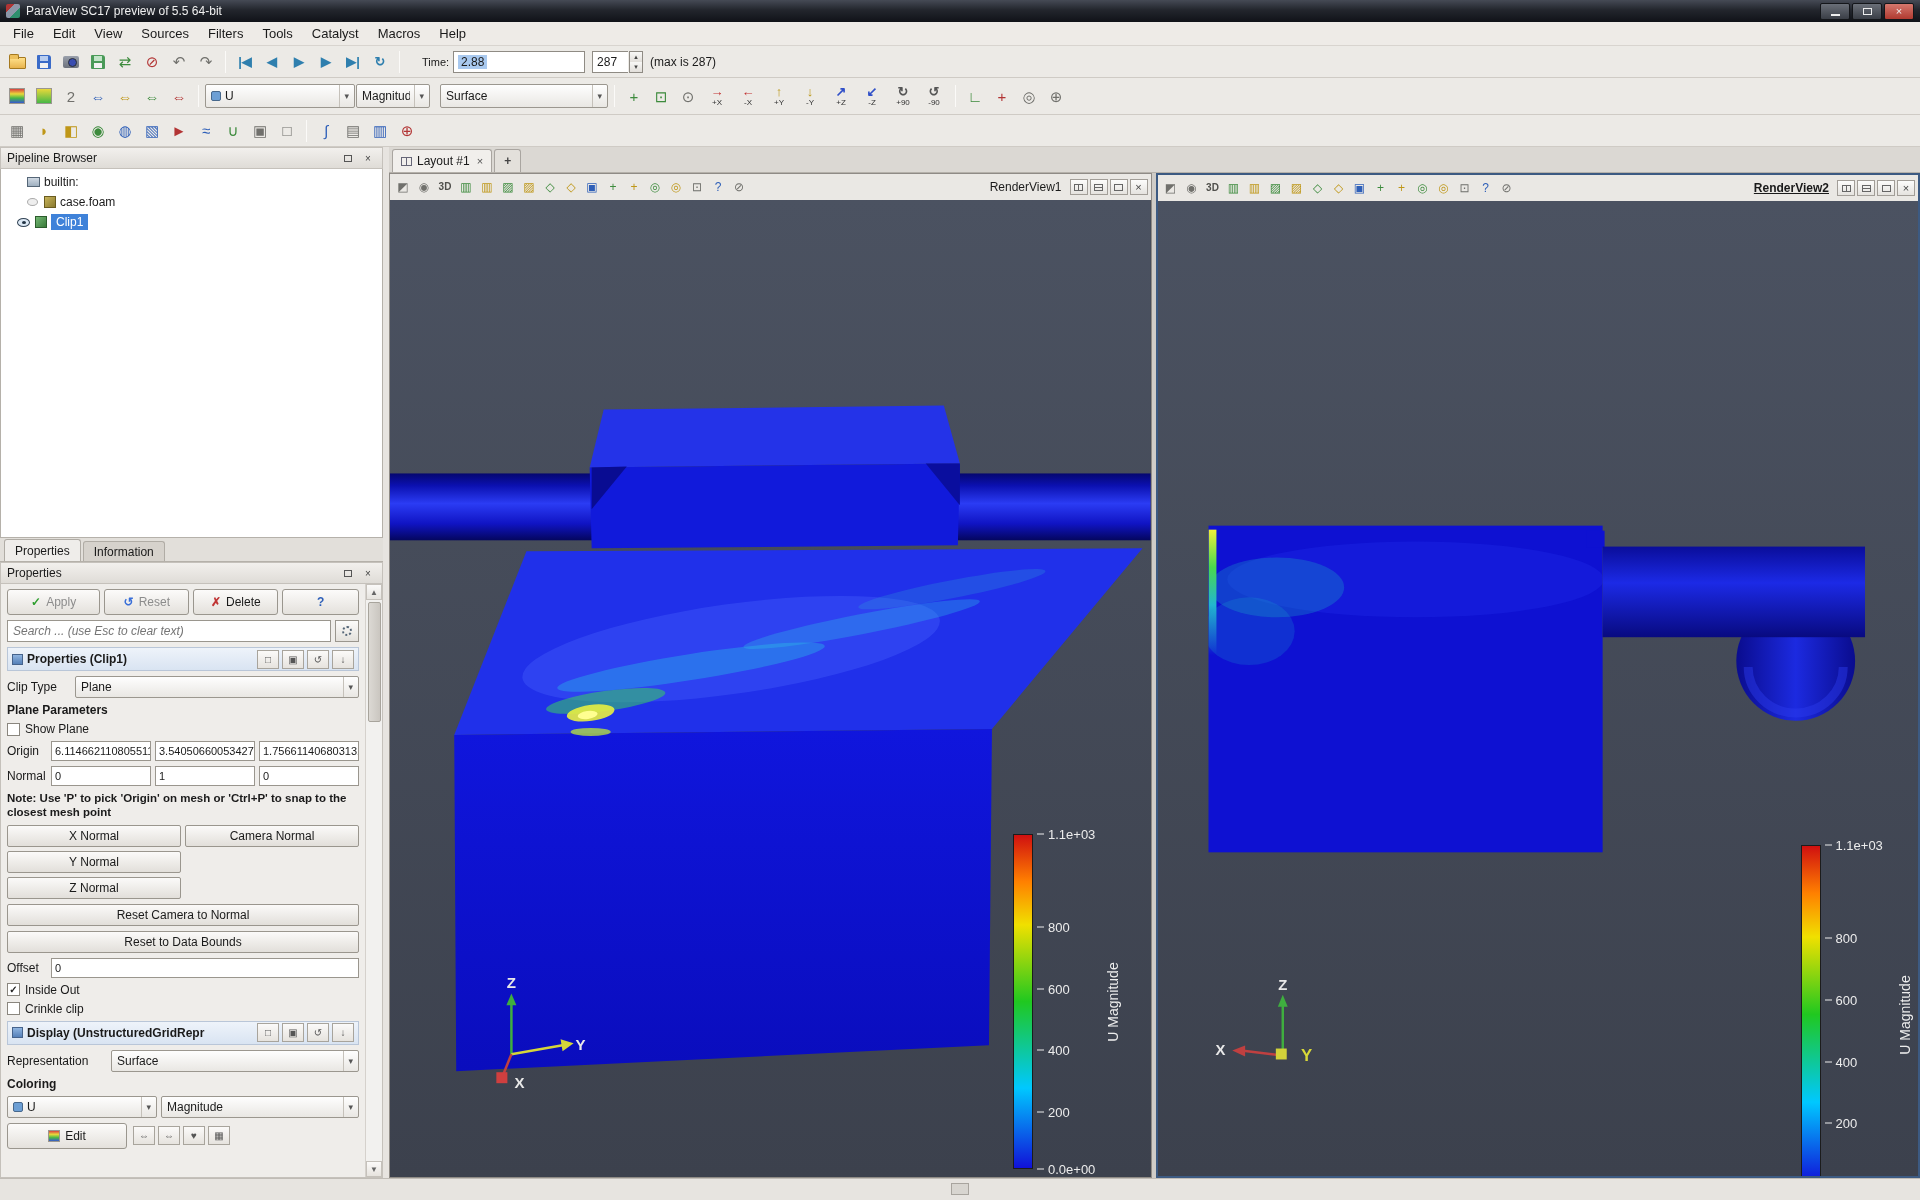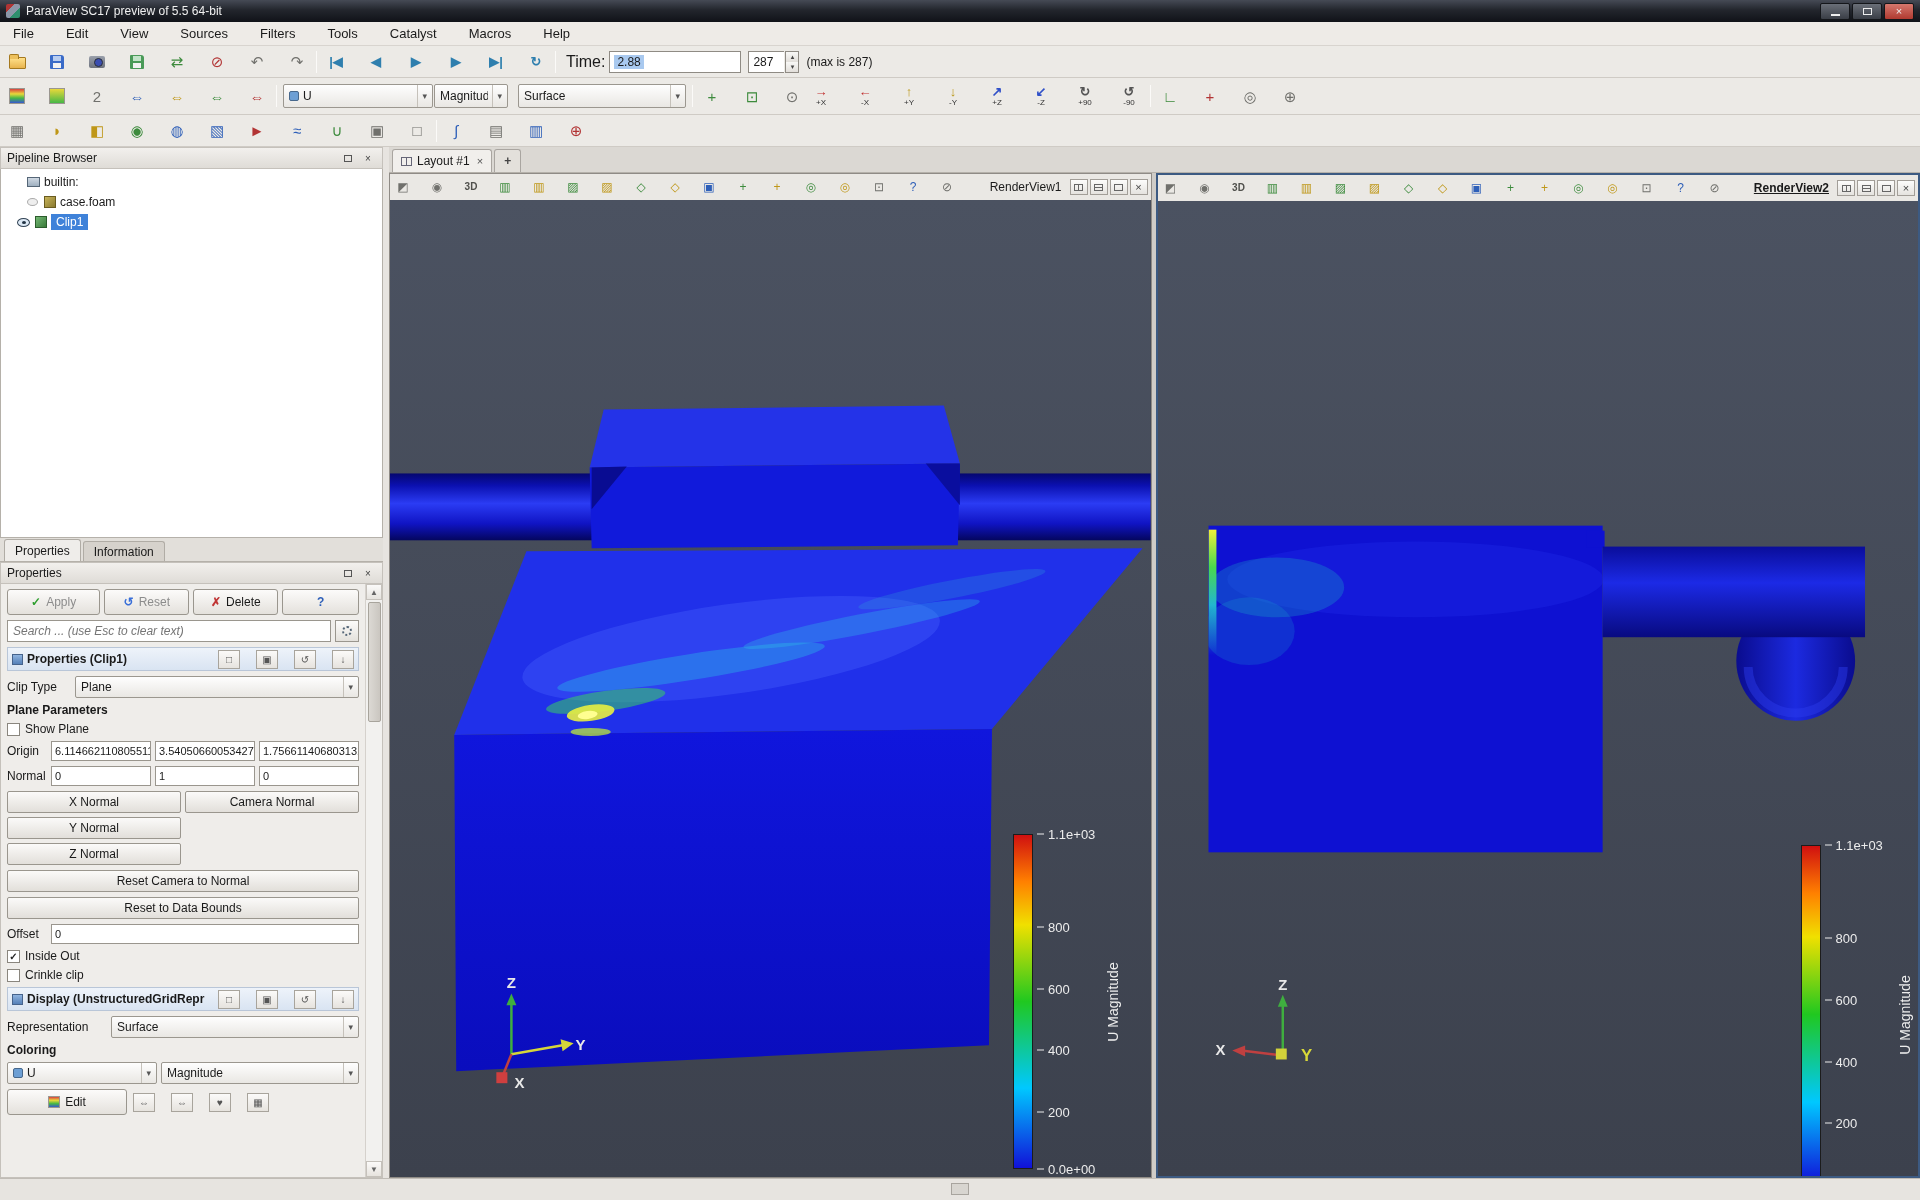--- a/index.html
+++ b/index.html
@@ -16,21 +16,21 @@
   .wmin{width:9px;height:2px;background:#eee;margin-top:7px;}
   .wmax{width:9px;height:7px;border:1px solid #eee;}
 
   
   .menubar{height:24px;background:#eeebe7;display:flex;align-items:center;padding:0 4px;border-bottom:1px solid #d8d4cf;}
   .menu-item{padding:3px 9px;font-size:13px;}
   .toolbar{background:#eceae6;display:flex;align-items:center;padding:0 4px;gap:1px;border-bottom:1px solid #cfcbc5;}
   #toolbar-main{height:32px;}
   #toolbar-color{height:37px;}
   #toolbar-filters{height:32px;}
-  .tgroup{display:flex;align-items:center;gap:14px;}
+  .tgroup{display:flex;align-items:center;gap:1px;}
   .tsep{width:1px;height:22px;background:#c2beb8;border-right:1px solid #fbfaf8;margin:0 5px;}
   .tbtn{min-width:26px;height:26px;display:flex;align-items:center;justify-content:center;border-radius:2px;}
   .tbtn .g,.vbtn .g,.mini .g,.pbtn .bico{font-style:normal;}
   .tbtn .g{font-size:15px;line-height:1;display:inline-flex;align-items:center;justify-content:center;}
   .c-green{color:#3d8b3d}.c-gold{color:#bf9718}.c-blue{color:#2e5fb8}.c-red{color:#b23434}.c-dim{color:#70706c}
   .c-vcr{color:#2f7fae;font-size:13px !important;font-weight:bold;}
   .c-text{font-size:10px !important;font-weight:bold;color:#50504c;}
   .g-folder{width:17px;height:12px;background:linear-gradient(#ffe08a,#e8b44e);border:1px solid #a5791f;border-radius:1px;position:relative;margin-top:3px;}
   .g-folder::before{content:"";position:absolute;top:-4px;left:-1px;width:8px;height:4px;background:#edc05c;border:1px solid #a5791f;border-bottom:none;border-radius:2px 2px 0 0;}
   .g-disk{width:14px;height:14px;background:#3a6bc8;border-radius:1px 3px 1px 1px;position:relative;}
@@ -51,21 +51,21 @@
   .cambtn{width:30px;height:28px;display:flex;flex-direction:column;align-items:center;justify-content:center;line-height:1;}
   .cam-arrow{font-style:normal;font-size:13px;font-weight:bold;}
   .cam-label{font-style:normal;font-size:8px;color:#333;margin-top:1px;}
   .ax-x{color:#c03030}.ax-y{color:#b89410}.ax-z{color:#3050c8}.ax-rot{color:#555}
   .field{background:#fff;border:1px solid #8f8b84;height:22px;display:flex;align-items:center;padding:0 4px;font-size:12px;}
   .time-field{width:132px;margin-left:3px;}
   .time-sel{background:#a9c9ef;padding:0 3px;}
   .frame-field{width:36px;margin-left:6px;border-right:none;}
   .spinbtns{display:flex;flex-direction:column;border:1px solid #8f8b84;height:22px;width:14px;}
   .spinbtns span{flex:1;display:flex;align-items:center;justify-content:center;font-size:7px;color:#444;background:linear-gradient(#f8f8f6,#e2dfda);}
-  .tlabel{font-size:16px;margin-left:4px;}
+  .tlabel{font-size:11px;margin-left:16px;}
   .max-label{font-size:12px;margin-left:6px;}
 
   
   .main{display:flex;height:1031px;}
   .left-panel{width:383px;display:flex;flex-direction:column;background:#e9e6e2;}
   .panel-splitter{width:6px;background:#e7e4e0;}
   .view-area{flex:1;display:flex;flex-direction:column;min-width:0;}
 
   
   .dock-title{height:22px;display:flex;align-items:center;padding:0 6px;font-size:12px;background:linear-gradient(#f2f0ed,#dfdcd7);border:1px solid #c5c1bb;gap:4px;}
@@ -503,20 +503,21 @@
           <span class="pfield">6.114662110805511</span>
           <span class="pfield">3.540506600534271</span>
           <span class="pfield">1.756611406803131</span>
         </div>
         <div class="prow">
           <span class="plabel" style="width:40px">Normal</span>
           <span class="pfield">0</span>
           <span class="pfield">1</span>
           <span class="pfield">0</span>
         </div>
+        <div class="note">Note: Use 'P' to pick 'Origin' on mesh or 'Ctrl+P' to snap to the closest mesh point</div>
         <div class="ngrid">
           <span class="nbtn">X Normal</span>
           <span class="nbtn">Camera Normal</span>
           <span class="nbtn">Y Normal</span>
           <span></span>
           <span class="nbtn">Z Normal</span>
           <span></span>
         </div>
         <span class="nbtn">Reset Camera to Normal</span>
         <span class="nbtn">Reset to Data Bounds</span>

